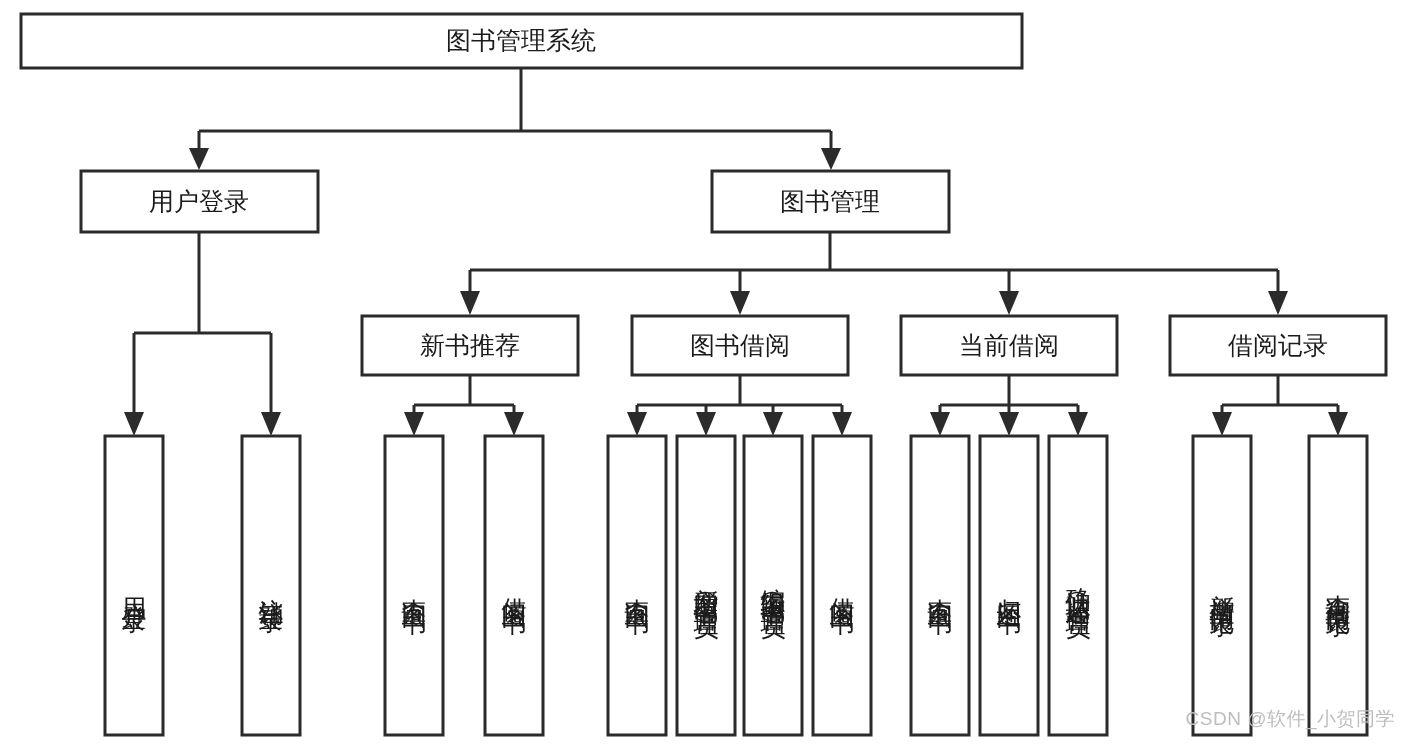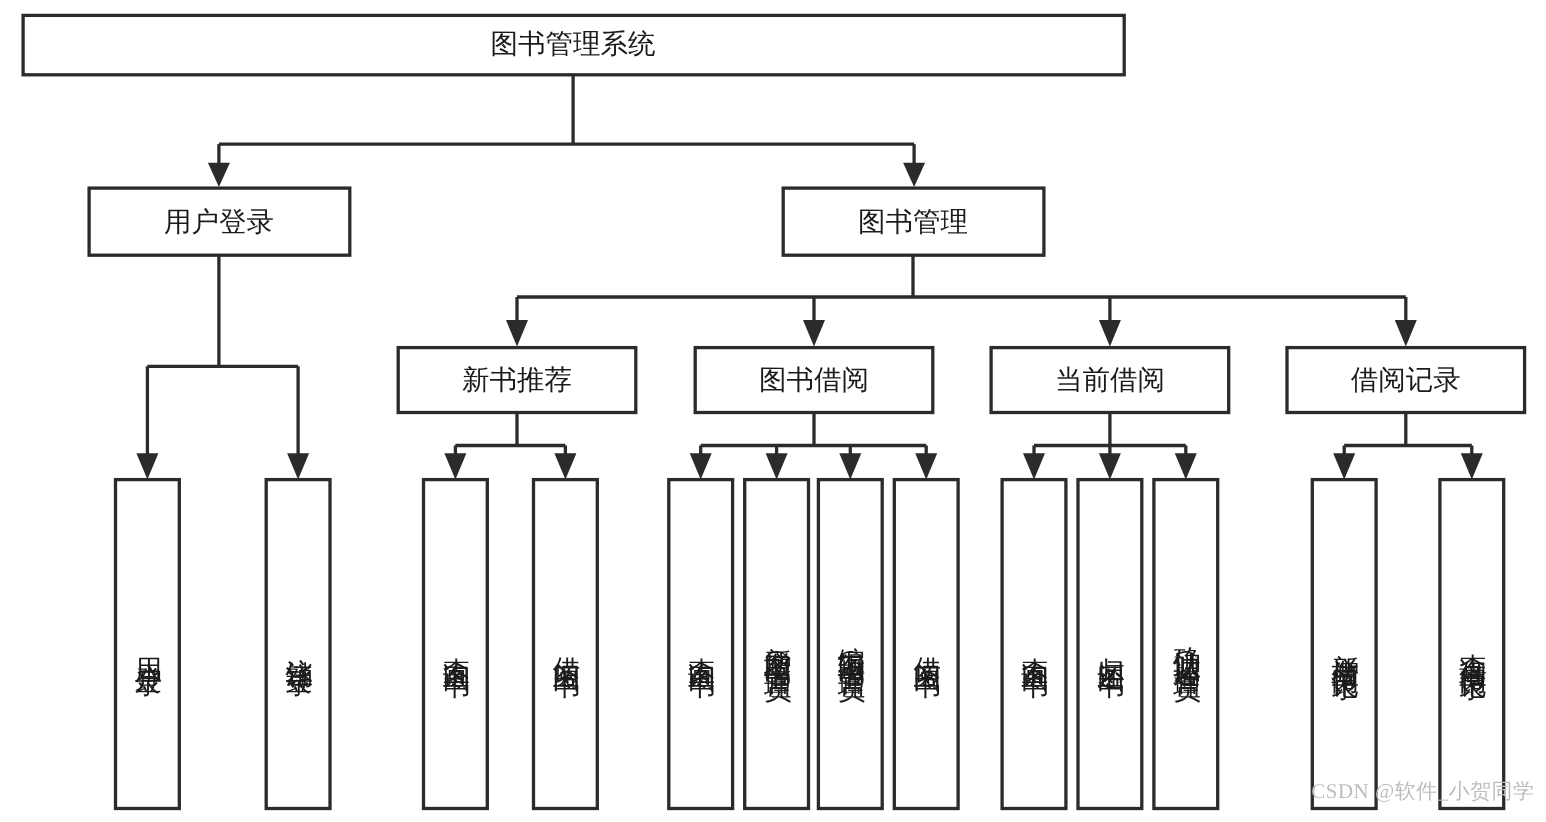--- a/index.html
+++ b/index.html
@@ -60,21 +60,21 @@
     display: flex;
     align-items: center;
     justify-content: center;
     white-space: nowrap;
     user-select: none;
   }
   .watermark {
     position: absolute;
     right: 10px;
     bottom: 6px;
-    font-family: Liberation Serif, serif;
+    font-family: Liberation Sans, sans-serif;
     font-size: 19px;
     color: #bdbdbd;
     letter-spacing: 0.5px;
     white-space: nowrap;
     pointer-events: none;
   }
 </style>
 </head>
 <body>
 

